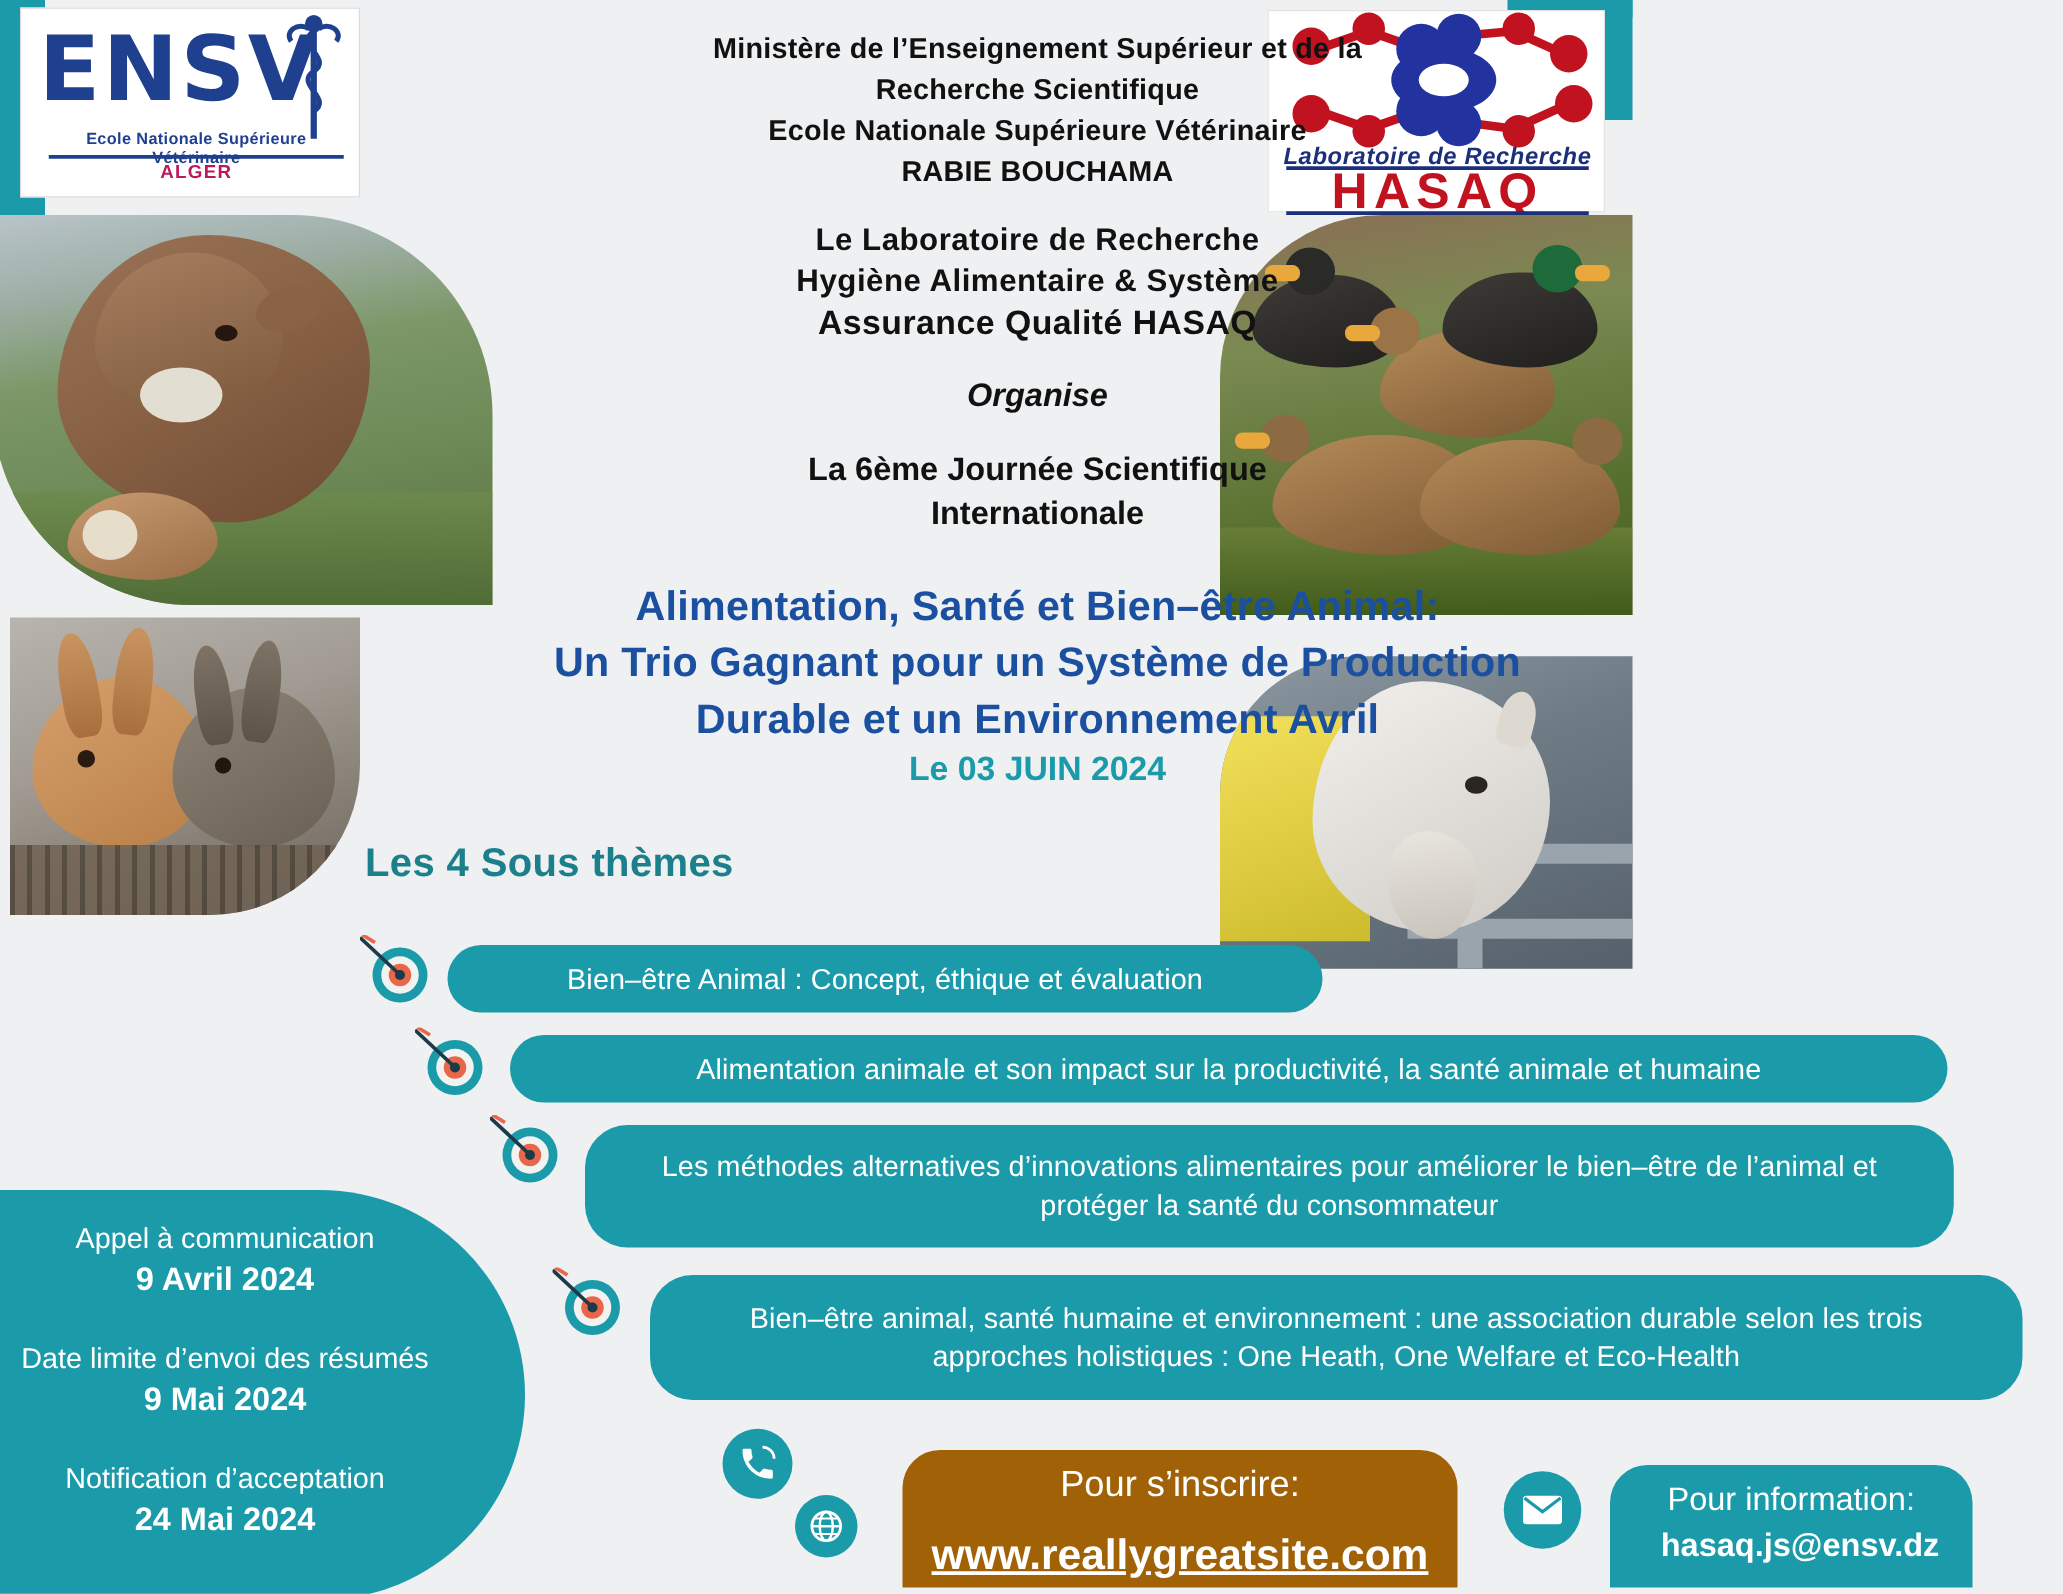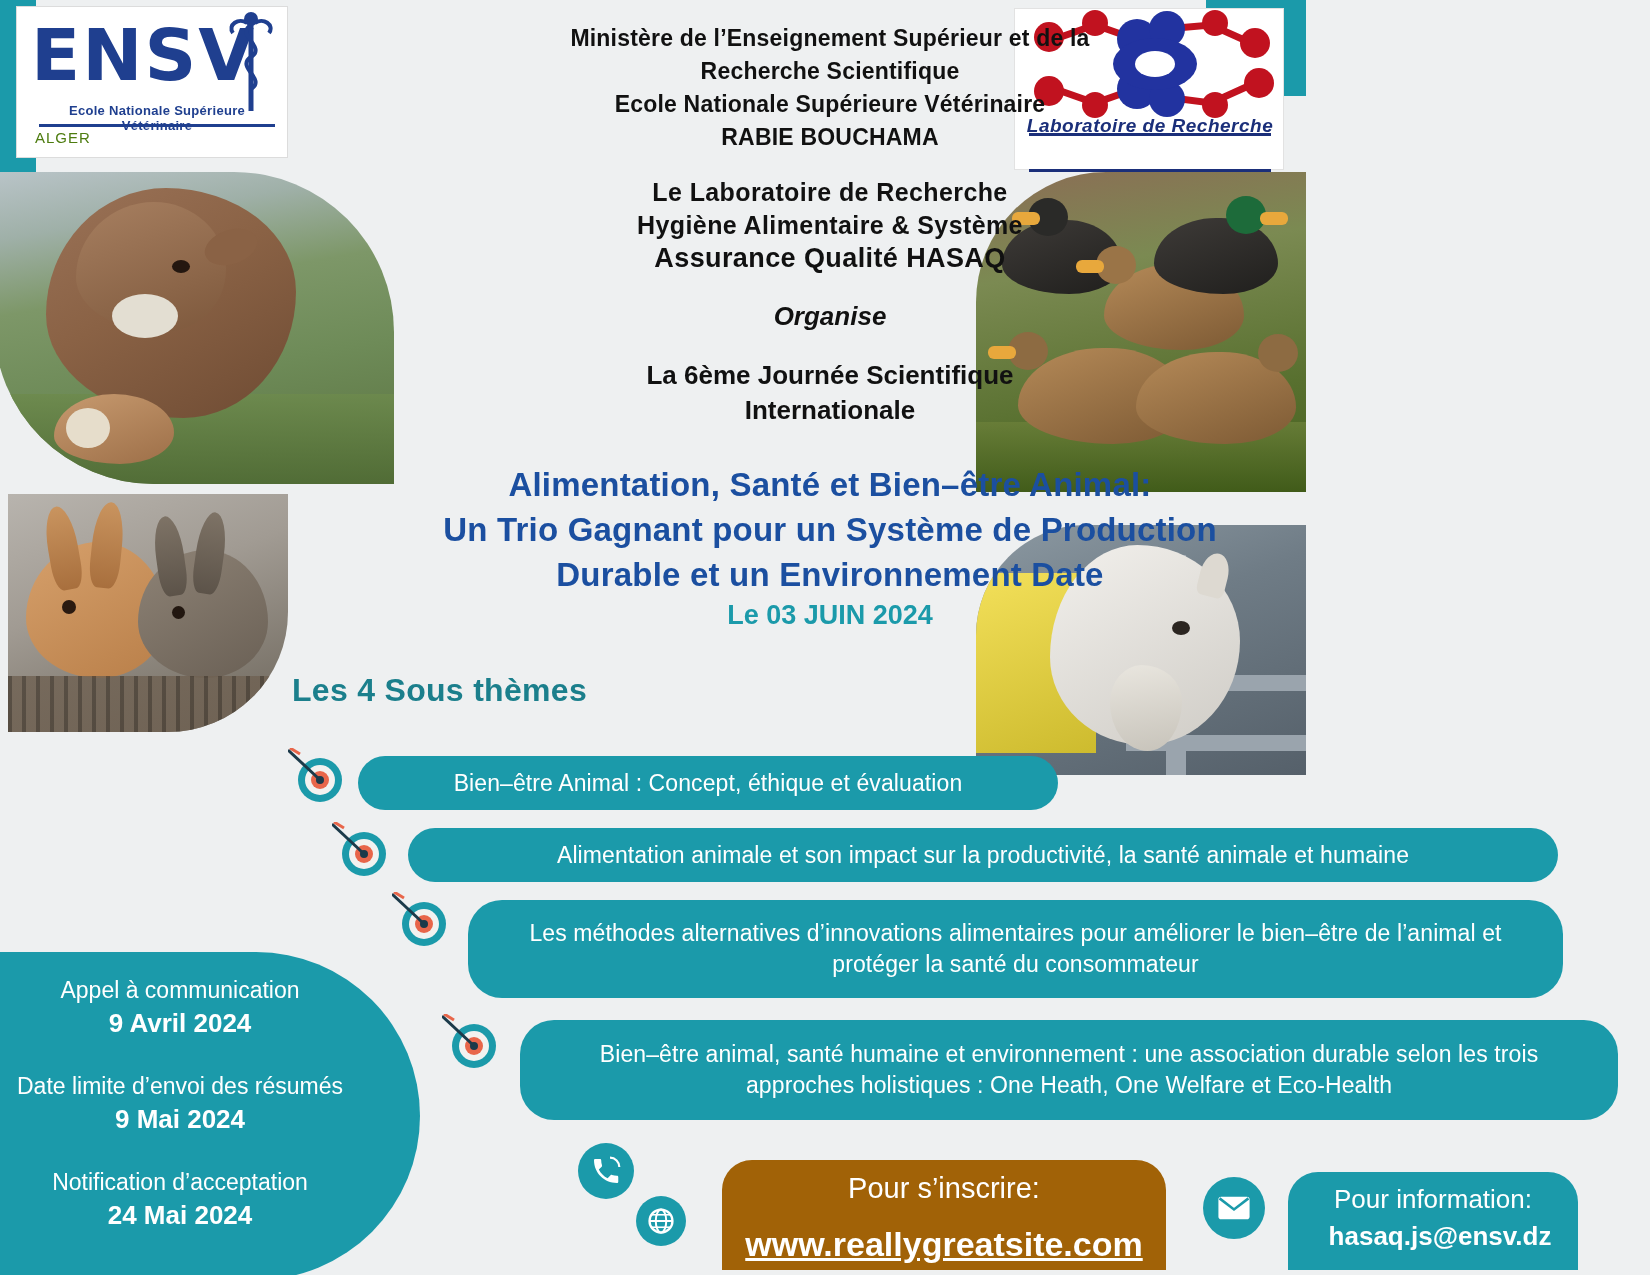--- a/index.html
+++ b/index.html
@@ -77,23 +77,24 @@
   .ensv-line {
     position: absolute;
     left: 22px; top: 117px;
     width: 236px; height: 3px;
     background: #1f3f8f;
   }
   .ensv-alger {
     position: absolute;
     left: 18px; top: 122px;
     width: 244px;
+    text-align: center;
     font-size: 15px;
-    font-weight: normal;
-    color: #4d7c0f;
+    font-weight: bold;
+    color: #be185d;
     letter-spacing: 1px;
   }
   .logo-hasaq {
     position: absolute;
     right: 22px; top: 8px;
     width: 270px; height: 162px;
     background: #ffffff;
     border: 1px solid #e2e2e2;
     box-sizing: border-box;
   }
@@ -517,20 +518,21 @@
         <circle cx="122" cy="30" r="20"></circle>
           <circle cx="122" cy="80" r="20"></circle>
         <circle cx="152" cy="20" r="18"></circle>
           <circle cx="152" cy="90" r="18"></circle>
         <ellipse cx="140" cy="55" rx="42" ry="26"></ellipse>
       </g>
       <ellipse cx="140" cy="55" rx="20" ry="13" fill="#ffffff"></ellipse>
     </svg>
     <div class="hasaq-bar-top"></div>
     <div class="hasaq-labo">Laboratoire de Recherche</div>
+    <div class="hasaq-word">HASAQ</div>
     <div class="hasaq-bar-bot"></div>
   </div>
 
   <div class="photo photo-cow">
     <div class="grass-bottom"></div>
     <div class="cow-body">
       <div class="cow-head">
         <div class="cow-ear"></div>
         <div class="cow-eye"></div>
         <div class="cow-muzzle"></div>
@@ -604,21 +606,21 @@
     <div class="organise">Organise</div>
     <div class="journee">
       <div>La 6ème Journée Scientifique</div>
       <div>Internationale</div>
     </div>
   </div>
 
   <div class="theme-title">
     <div>Alimentation, Santé et Bien–être Animal:</div>
     <div>Un Trio Gagnant pour un Système de Production</div>
-    <div>Durable et un Environnement Date</div>
+    <div>Durable et un Environnement Avril</div>
   </div>
   <div class="event-date">Le 03 JUIN 2024</div>
 
   <div class="sub-title">Les 4 Sous thèmes</div>
 
   <svg class="target t1" viewBox="0 0 58 58">
     <circle cx="32" cy="32" r="22" fill="#1b9aaa"></circle>
       <circle cx="32" cy="32" r="15" fill="#f2f2f0"></circle>
     <circle cx="32" cy="32" r="9" fill="#e8664a"></circle>
       <circle cx="32" cy="32" r="4" fill="#1b3a4a"></circle>

